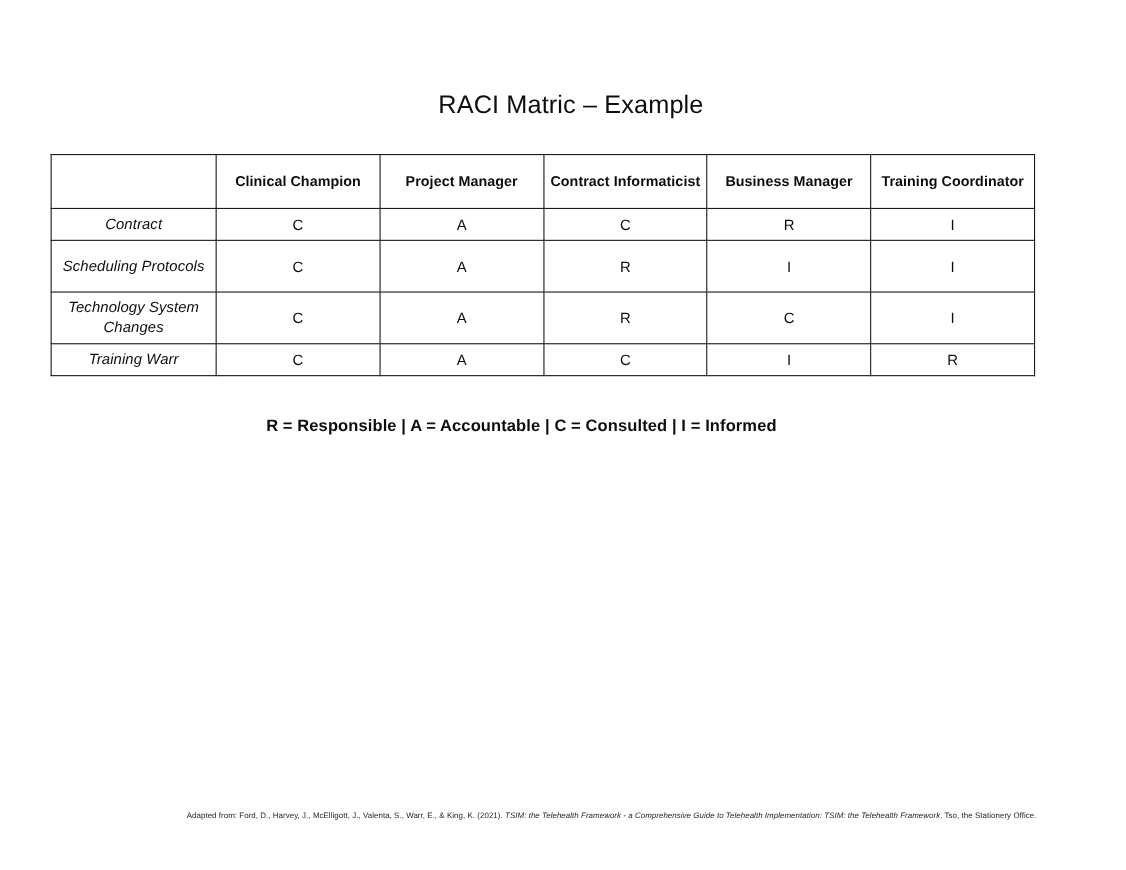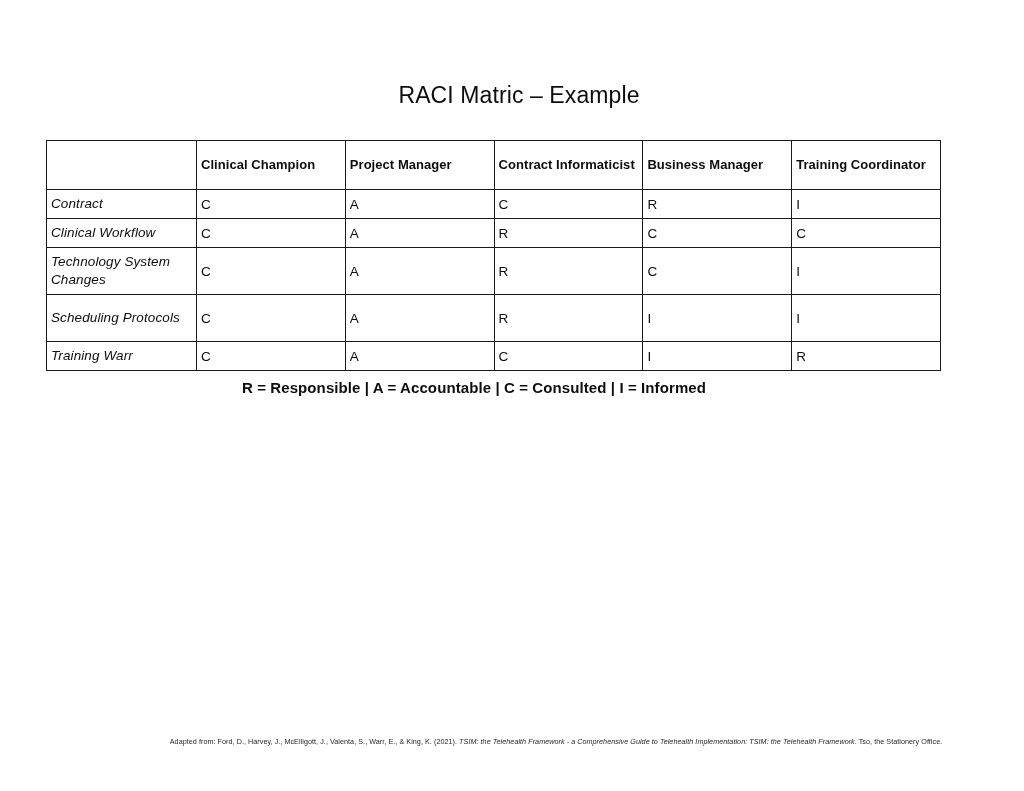--- a/index.html
+++ b/index.html
@@ -51,21 +51,21 @@
     width: 894px;
     table-layout: fixed;
   }
 
   table.raci col.label-col { width: 150px; }
   table.raci col.role-col  { width: 148.8px; }
 
   table.raci th,
   table.raci td {
     border: 1.6px solid #1a1a1a;
-    text-align: left;
+    text-align: center;
     vertical-align: middle;
     padding: 0 4px;
   }
 
   
   table.raci thead th {
     height: 48px;
     font-size: 13px;
     font-weight: 700;
     line-height: 1.25;
@@ -162,44 +162,36 @@
 
         <tr class="r-single">
           <td class="row-label">Contract</td>
           <td class="val">C</td>
           <td class="val">A</td>
           <td class="val">C</td>
           <td class="val">R</td>
           <td class="val">I</td>
         </tr>
 
-        <tr class="r-single">
-          <td class="row-label">Clinical Workflow</td>
-          <td class="val">C</td>
-          <td class="val">A</td>
-          <td class="val">R</td>
-          <td class="val">C</td>
-          <td class="val">C</td>
+
+        <tr class="r-double">
+          <td class="row-label">Scheduling Protocols</td>
+          <td class="val">C</td>
+          <td class="val">A</td>
+          <td class="val">R</td>
+          <td class="val">I</td>
+          <td class="val">I</td>
         </tr>
 
         <tr class="r-double">
           <td class="row-label">Technology System Changes</td>
           <td class="val">C</td>
           <td class="val">A</td>
           <td class="val">R</td>
           <td class="val">C</td>
-          <td class="val">I</td>
-        </tr>
-
-        <tr class="r-double">
-          <td class="row-label">Scheduling Protocols</td>
-          <td class="val">C</td>
-          <td class="val">A</td>
-          <td class="val">R</td>
-          <td class="val">I</td>
           <td class="val">I</td>
         </tr>
 
         <tr class="r-single">
           <td class="row-label">Training Warr</td>
           <td class="val">C</td>
           <td class="val">A</td>
           <td class="val">C</td>
           <td class="val">I</td>
           <td class="val">R</td>

